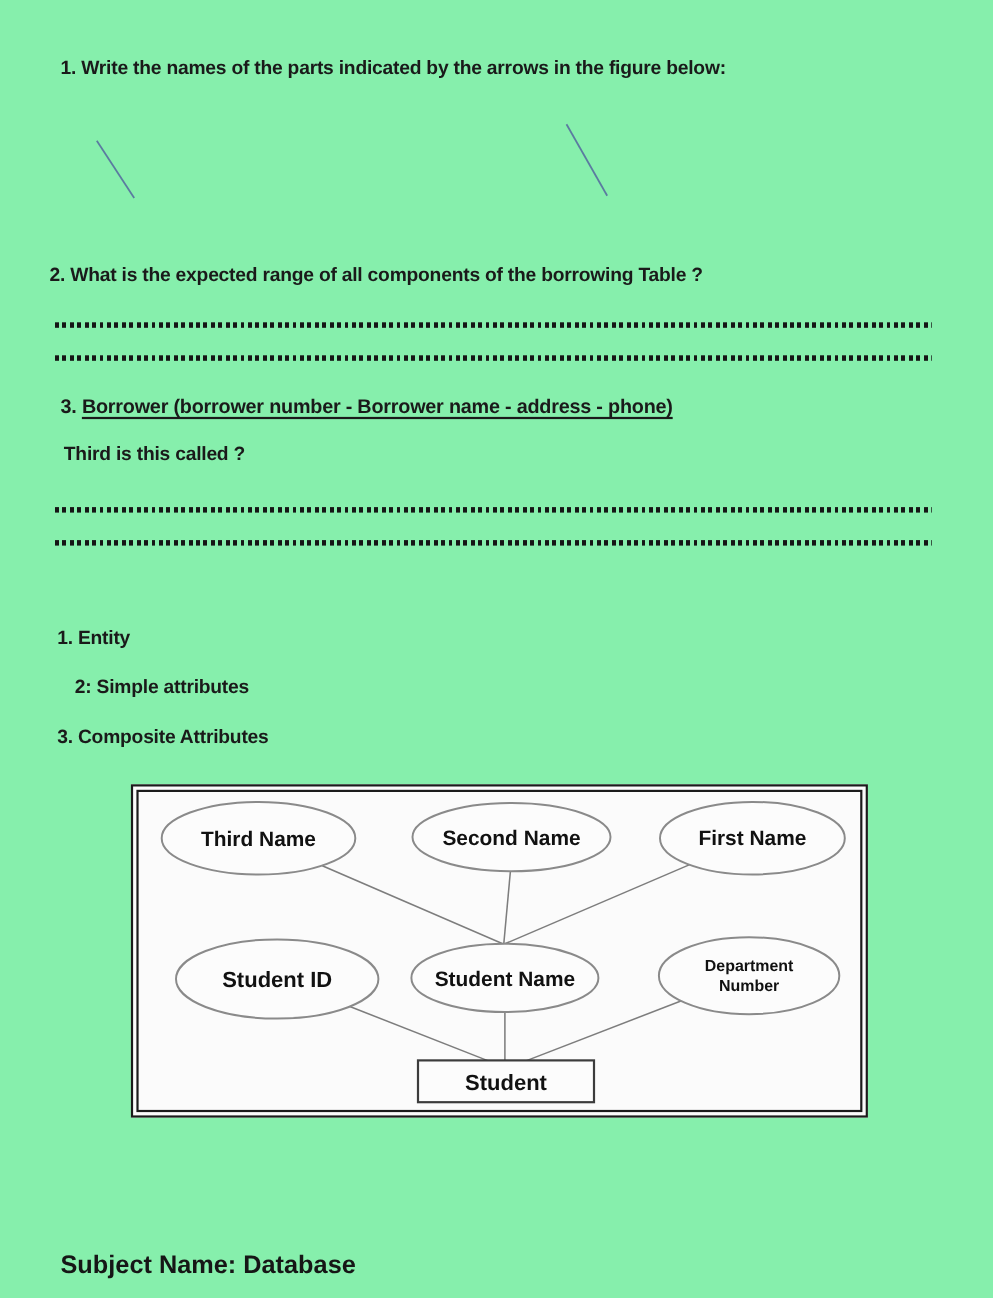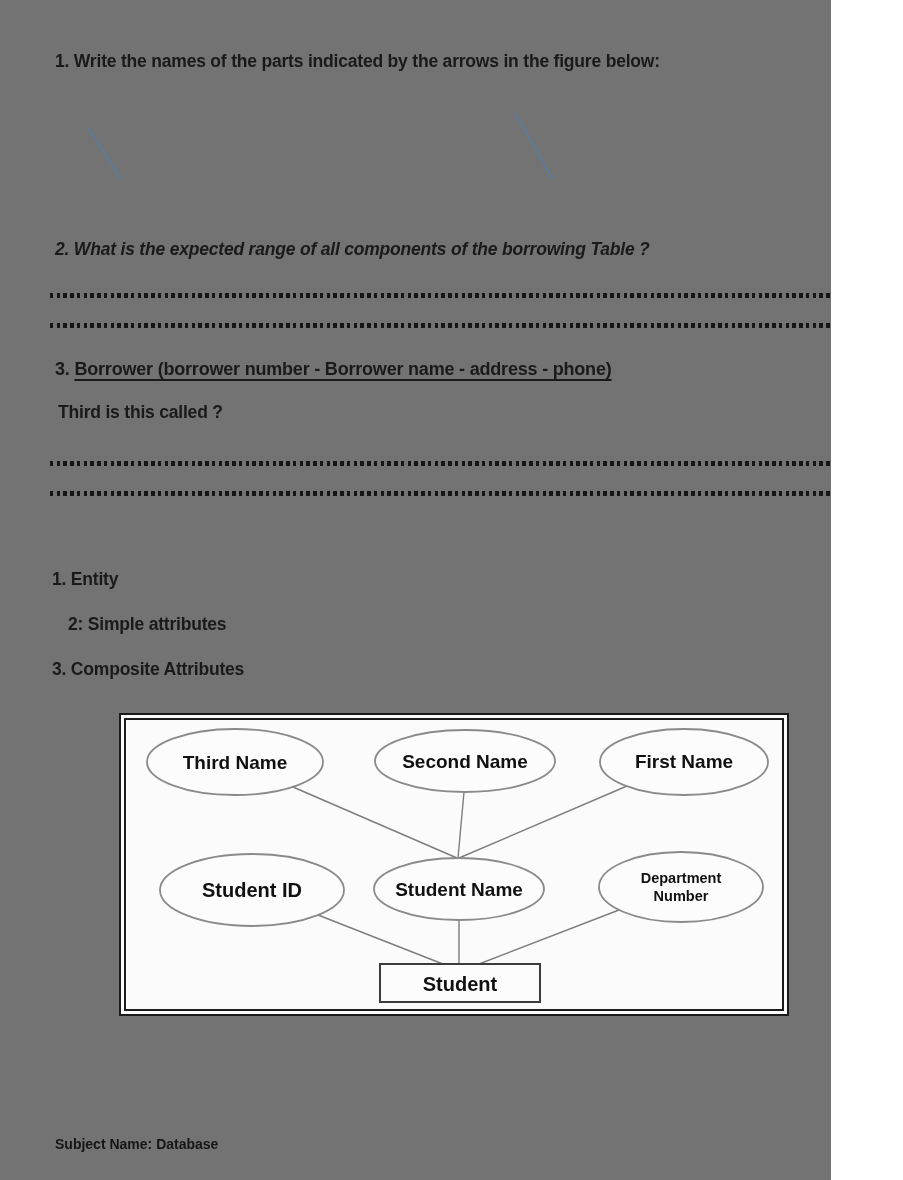--- a/index.html
+++ b/index.html
@@ -1,20 +1,20 @@
 <!DOCTYPE html>
 <html><head>
 <meta charset="utf-8">
 <style>
   html, body { margin: 0; padding: 0; background: #ffffff; }
   .page {
     position: relative;
-    width: 831px;
+    width: 903px;
     height: 1180px;
-    background: #737373;
+    background: #86efac;
     font-family: "Liberation Sans", sans-serif;
     color: #1a1a1a;
     overflow: hidden;
   }
   .q {
     position: absolute;
     margin: 0;
     font-weight: bold;
     font-size: 17.5px;
     letter-spacing: -0.2px;
@@ -55,38 +55,38 @@
     font-family: "Liberation Sans", sans-serif;
     font-weight: bold;
     fill: #111111;
   }
   .footer-line {
     position: absolute;
     left: 55px;
     top: 1136px;
     margin: 0;
     font-weight: bold;
-    font-size: 14px;
+    font-size: 23px;
     color: #161616;
   }
 </style>
 </head>
 <body>
 
 <div class="page">
 
   <p class="q" style="left:55px; top:51px;">1. Write the names of the parts indicated by the arrows in the figure below:</p>
 
 
   <svg class="arrows-svg" viewBox="0 0 490 85">
     <line x1="8" y1="23" x2="42" y2="75" stroke="#5b7ba0" stroke-width="1.6"></line>
     <line x1="435" y1="8" x2="472" y2="73" stroke="#5b7ba0" stroke-width="1.6"></line>
   </svg>
 
-  <p class="q" style="left:55px; top:239px;font-style:italic;">2. What is the expected range of all components of the borrowing Table ?</p>
+  <p class="q" style="left:45px; top:239px;">2. What is the expected range of all components of the borrowing Table ?</p>
 
   <div class="dotted" style="top:293px;"></div>
   <div class="dotted" style="top:323px;"></div>
 
   <p class="q" style="left:55px; top:359px; font-size:18px;"><span>3.</span><span> </span><span class="u">Borrower (borrower number - Borrower name - address - phone)</span></p>
 
   <p class="q" style="left:58px; top:402px;">Third is this called ?</p>
 
   <div class="dotted" style="top:461px;"></div>
   <div class="dotted" style="top:491px;"></div>

